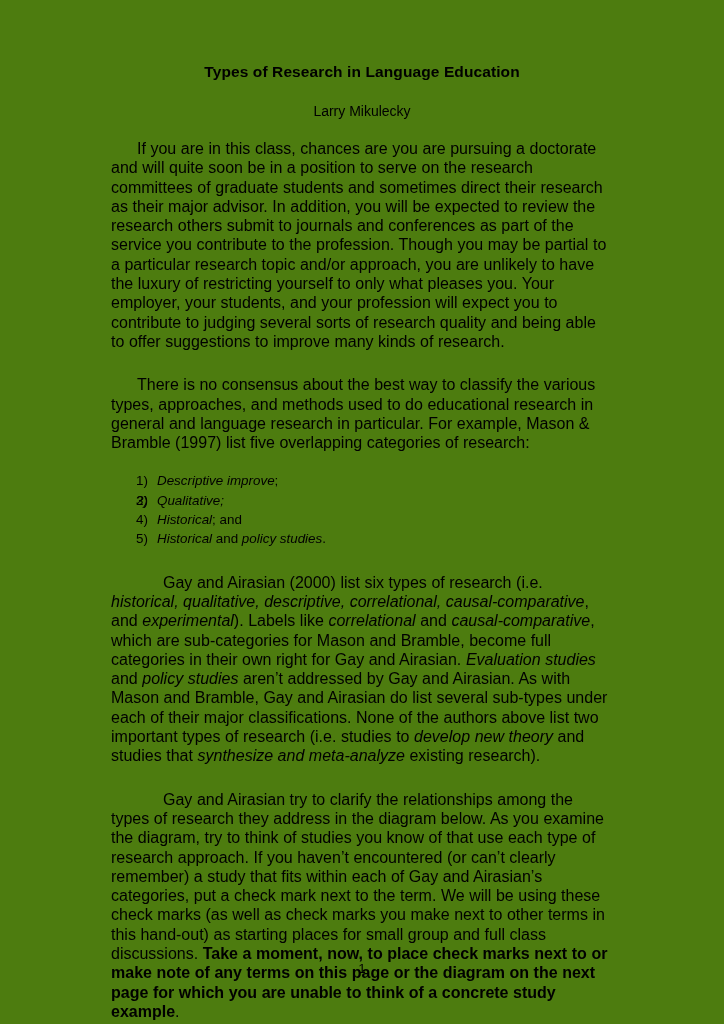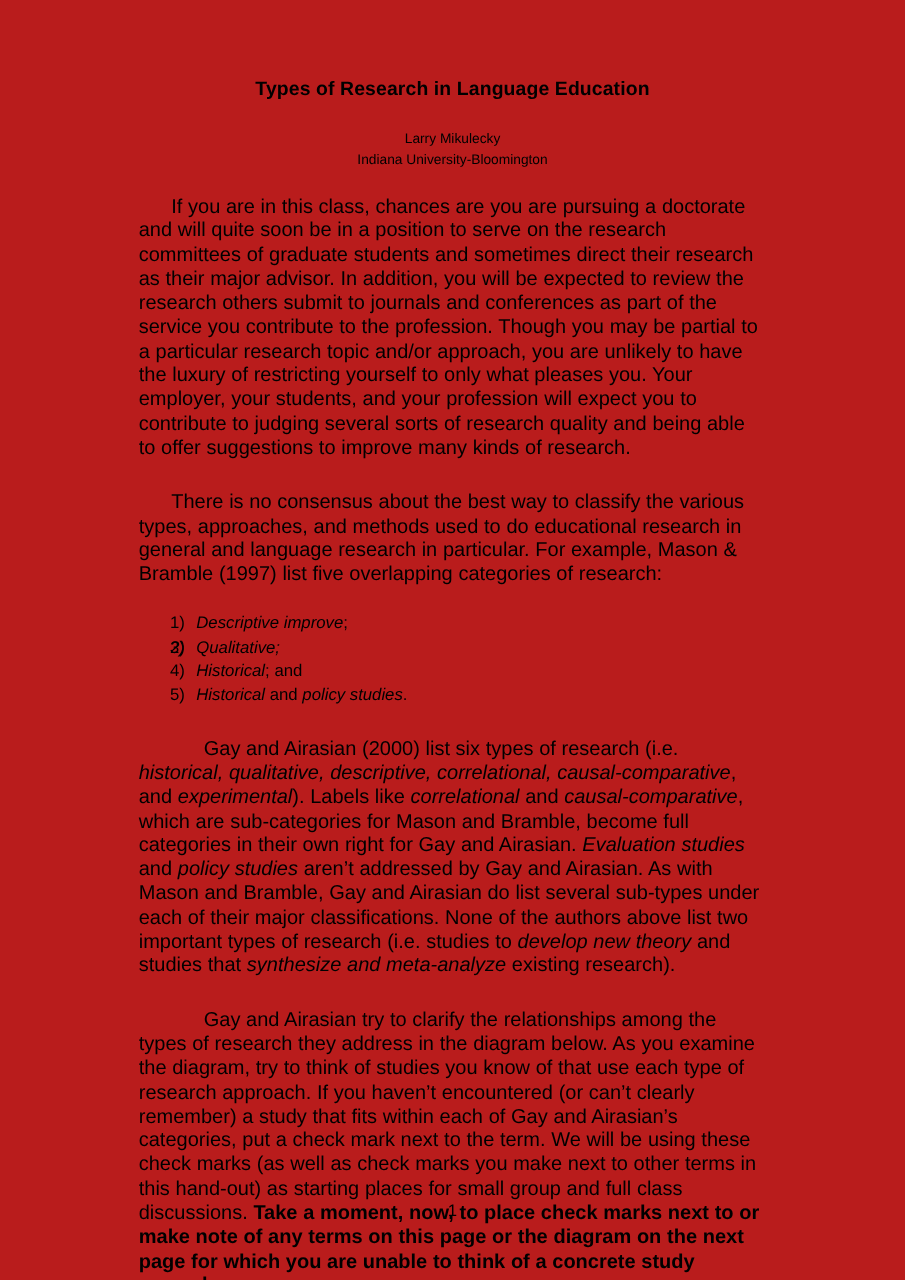--- a/index.html
+++ b/index.html
@@ -11,41 +11,41 @@
   body {
     font-family: "Liberation Sans", sans-serif;
     color: #000000;
     -webkit-font-smoothing: antialiased;
   }
   .page {
     position: relative;
     width: 724px;
     height: 1024px;
     margin: 0 auto;
-    background: #b91c1c;
+    background: #4d7c0f;
     box-sizing: border-box;
     overflow: hidden;
   }
   .content {
     position: absolute;
     left: 111px;
     top: 62px;
     width: 502px;
   }
   .doc-title {
     font-size: 15.5px;
     font-weight: bold;
     text-align: center;
     line-height: 19px;
     margin: 0 0 0 0;
     letter-spacing: 0.1px;
   }
   .byline {
     text-align: center;
-    font-size: 11px;
+    font-size: 14px;
     line-height: 17px;
     margin: 22px 0 0 0;
   }
   .byline div {
     margin: 0;
   }
   p.para {
     font-size: 16px;
     line-height: 19.3px;
     margin: 0;
@@ -104,21 +104,20 @@
 </head>
 <body>
 
 <div class="page">
   <div class="content">
 
     <h1 class="doc-title">Types of Research in Language Education</h1>
 
     <div class="byline">
       <div>Larry Mikulecky</div>
-      <div>Indiana University-Bloomington</div>
     </div>
 
     <p class="para gap-large indent-small"><span>If you are in this class, chances are you are pursuing a doctorate and will quite soon be in a position to serve on the research committees of graduate students and sometimes direct their research as their major advisor.  In addition, you will be expected to review the research others submit to journals and conferences as part of the service you contribute to the profession.  Though you may be partial to a particular research topic and/or approach, you are unlikely to have the luxury of restricting yourself to only what pleases you.  Your employer, your students, and your profession will expect you to contribute to judging several sorts of research quality and being able to offer suggestions to improve many kinds of research.</span></p>
 
     <p class="para gap-medium indent-small"><span>There is no consensus about the best way to classify the various types, approaches, and methods used to do educational research in general and language research in particular.  For example, Mason &amp; Bramble (1997) list five overlapping categories of research:</span></p>
 
     <ol class="type-list">
         <li><span class="marker">1)</span><span><em>Descriptive improve</em><span>;</span></span></li>
         <li><span class="marker">2)</span></li>
         <li><span class="marker italic">3)</span><span><em>Qualitative;</em></span></li>

